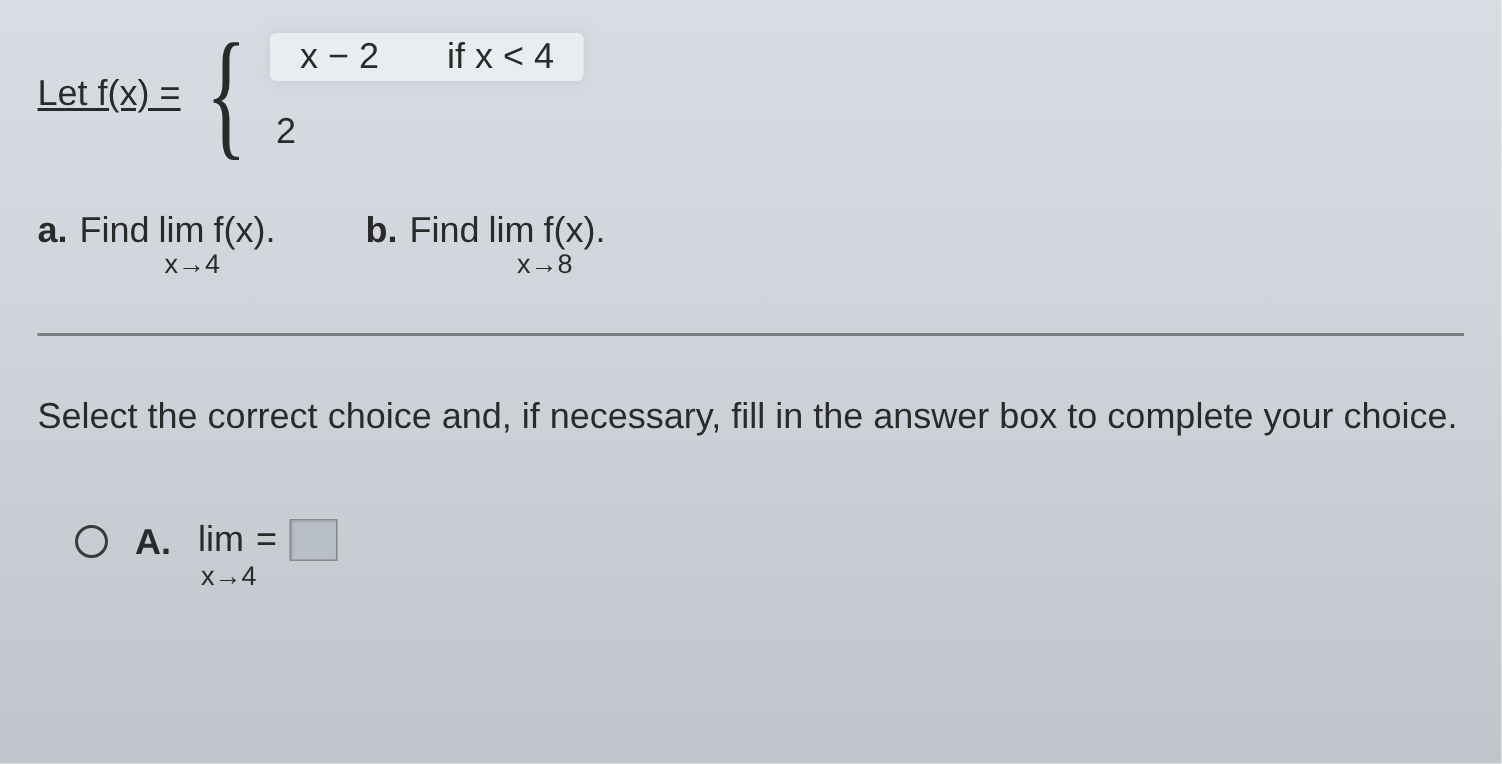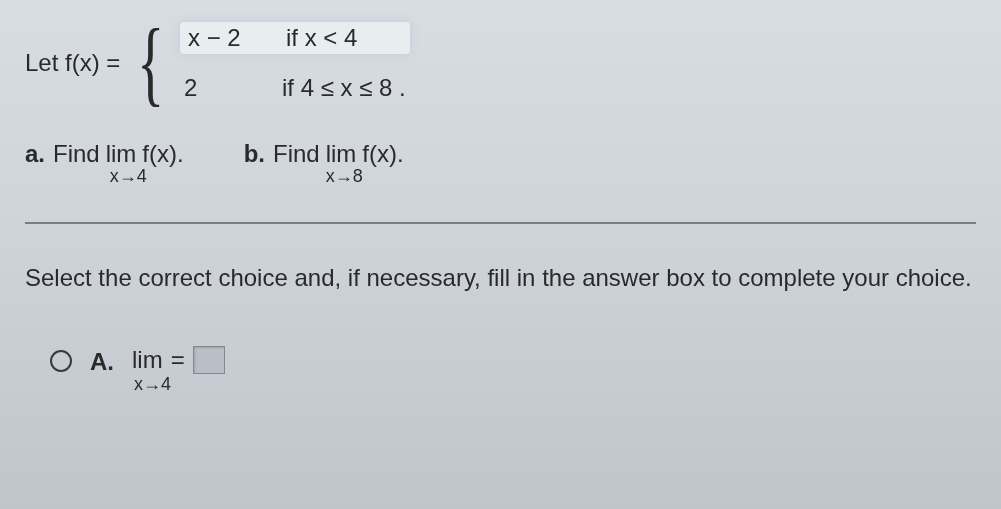--- a/index.html
+++ b/index.html
@@ -17,20 +17,21 @@
       position: relative;
     }
     .problem-definition {
       display: flex;
       align-items: center;
       margin-bottom: 30px;
     }
     .let-text {
       font-size: 24px;
       margin-right: 8px;
+      text-decoration: underline;
     }
     .brace-container {
       display: flex;
       align-items: center;
     }
     .brace {
       font-size: 95px;
       font-weight: 200;
       line-height: 1;
       margin-right: 10px;
@@ -47,21 +48,21 @@
       display: flex;
       gap: 28px;
     }
     .case-expr {
       min-width: 70px;
     }
     .case-row.highlight {
       background: #e8eef0;
       box-shadow: 0 0 8px rgba(180,190,200,0.5);
       border-radius: 4px;
-      padding: 2px 8px;
+      padding: 2px 20px;
       margin: -2px -4px;
     }
     .parts-row {
       display: flex;
       gap: 60px;
       margin-top: 15px;
       margin-bottom: 35px;
     }
     .part {
       display: flex;
@@ -145,21 +146,20 @@
   <span class="let-text">Let f(x) =</span>
   <div class="brace-container">
     <span class="brace">{</span>
     <div class="cases">
       <div class="case-row highlight">
         <span class="case-expr">x − 2</span>
         <span>if x &lt; 4</span>
       </div>
       <div class="case-row">
         <span class="case-expr">2</span>
-        <span>if 4 ≤ x ≤ 8 .</span>
       </div>
     </div>
   </div>
 </div>
 
 <div class="parts-row">
   <div class="part">
     <span class="part-label">a.</span>
     <span>Find</span>
     <div class="limit-expr">
@@ -171,21 +171,21 @@
     </div>
   </div>
   <div class="part">
     <span class="part-label">b.</span>
     <span>Find</span>
     <div class="limit-expr">
       <div class="limit-top">
         <span>lim</span>
         <span style="margin-left:6px">f(x).</span>
       </div>
-      <span class="limit-sub" style="align-self:flex-start;margin-left:0">x→8</span>
+      <span class="limit-sub" style="align-self:flex-start;margin-left:19px">x→8</span>
     </div>
   </div>
 </div>
 
 <hr class="hr-line">
 
 <div class="instruction">
   <span>Select the correct choice and, if necessary, fill in the answer box to complete your choice.</span>
 </div>
 

